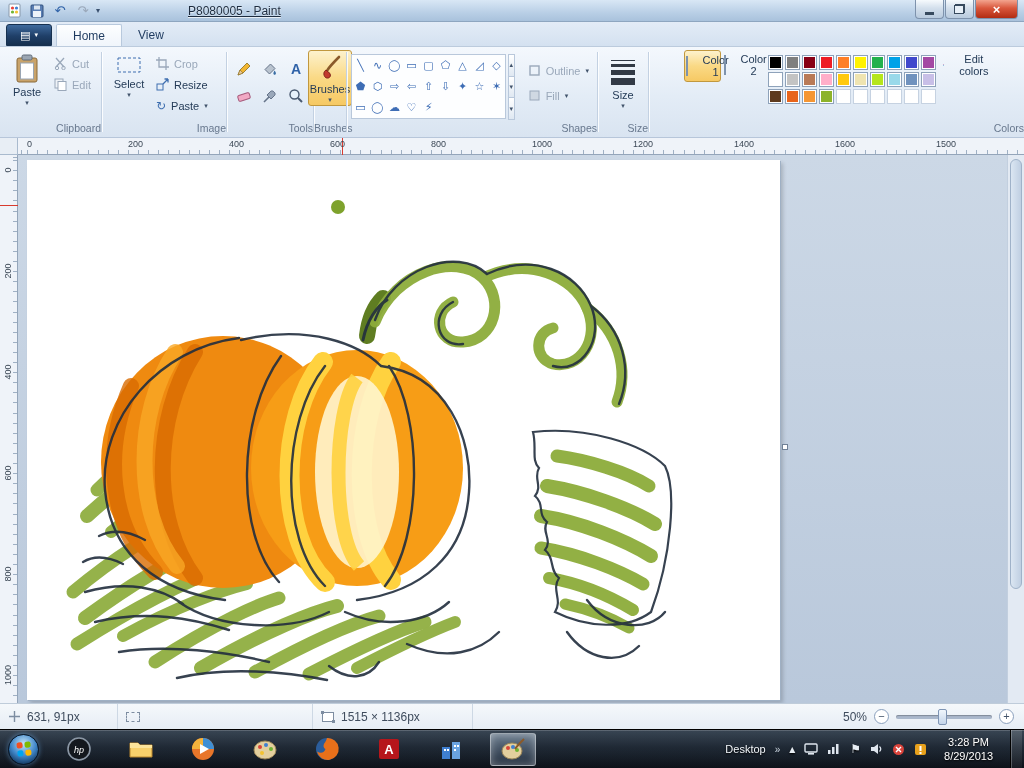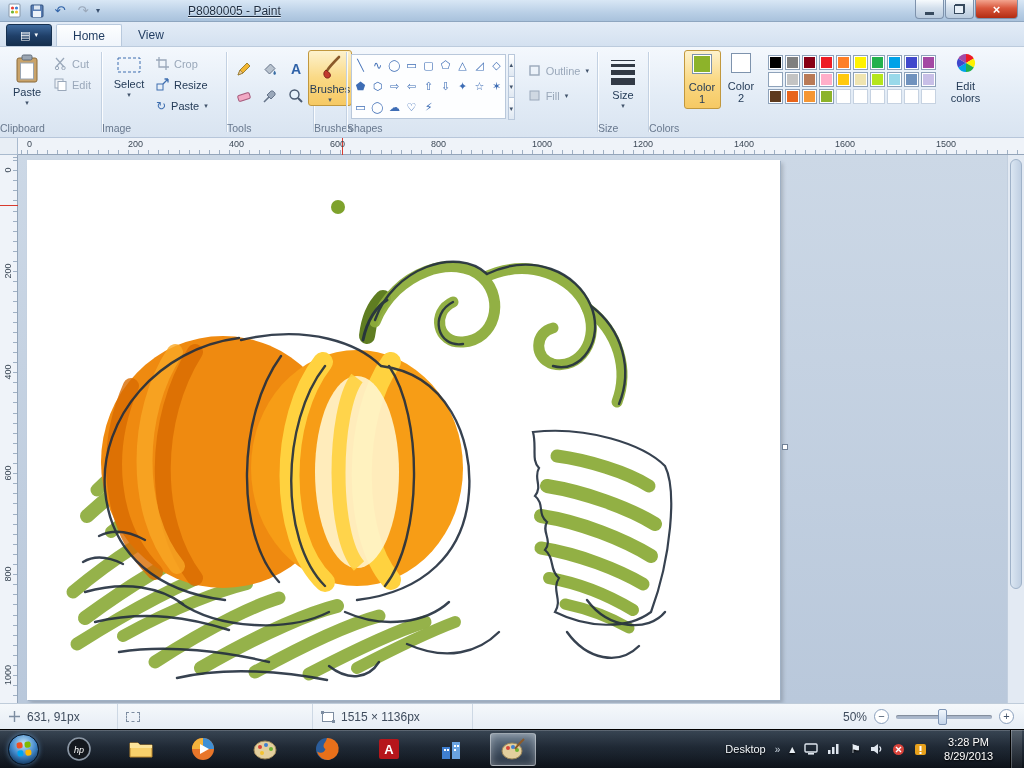--- a/index.html
+++ b/index.html
@@ -32,42 +32,42 @@
     background:linear-gradient(#3f6a9d,#1f3f68 55%,#16304f); color:#fff; display:flex; align-items:center; justify-content:center; gap:4px; }
   .appmenu .mi { font-size:11px; } .appmenu .mc { font-size:7px; }
   .tab { height:22px; padding:0 16px; display:flex; align-items:center; font-size:12px; color:#1e3a5f; }
   .tab.active { background:linear-gradient(#fdfeff,#f0f5fb); border:1px solid #b8c9dd; border-bottom:none; border-radius:2px 2px 0 0; }
 
   
   .ribbon { position:absolute; top:47px; left:0; right:0; height:91px; display:flex;
     background:linear-gradient(#f4f8fd,#e3ecf6 55%,#d9e4f1); border-bottom:1px solid #b7c6da; }
   .rgroup { display:flex; flex-direction:column; }
   .gbody { flex:1; display:flex; align-items:flex-start; padding:3px 4px 0; }
-  .glabel { height:15px; text-align:left; font-size:10.5px; color:#68788e; }
+  .glabel { height:15px; text-align:right; font-size:10.5px; color:#68788e; }
   .gsep { width:1px; margin:5px 0; background:#c3d1e2; box-shadow:1px 0 0 rgba(255,255,255,.85); }
   .bigbtn { width:46px; display:flex; flex-direction:column; align-items:center; padding:4px 1px 2px; border-radius:3px; gap:2px; }
   .bigbtn .lbl { font-size:11px; color:#243b57; text-align:center; line-height:12px; }
   .caret { font-size:7px; color:#41536b; line-height:6px; }
   .selected-btn { background:linear-gradient(#fdf2cd,#fad985 50%,#f6c964); border:1px solid #c1983e; }
   .vcol { display:flex; flex-direction:column; justify-content:space-between; padding-top:3px; }
   .smallbtn { display:flex; align-items:center; gap:5px; height:21px; padding:0 4px; font-size:11px; color:#243b57; border-radius:2px; }
   .smallbtn.disabled, .disabled .lbl { color:#9aa8ba; }
   .toolgrid { display:grid; grid-template-columns:repeat(3,24px); grid-auto-rows:25px; gap:2px; padding-top:6px; }
   .tool { display:flex; align-items:center; justify-content:center; border-radius:2px; }
   .ttext { color:#2f62a8; font-weight:bold; font-size:14px; }
   .shapes-grid { display:grid; grid-template-columns:repeat(9,17px); grid-auto-rows:21px;
     border:1px solid #b9c8db; background:#fdfeff; margin-top:4px; }
   .shape-cell { display:flex; align-items:center; justify-content:center; font-size:11px; color:#3e6db5; font-family:"DejaVu Sans",sans-serif; }
   .shapes-scroll { display:flex; flex-direction:column; width:14px; margin:4px 3px 0 2px; height:65px; }
   .sbtn { flex:1; border:1px solid #b9c8db; background:linear-gradient(#fff,#dfe8f2); font-size:7px;
     display:flex; align-items:center; justify-content:center; color:#41536b; margin-bottom:-1px; }
   .shapes-right { display:flex; flex-direction:column; gap:4px; padding:10px 0 0 6px; }
   .sizelines { display:flex; flex-direction:column; gap:3px; align-items:center; padding:6px 0 2px; }
   .sizelines i { display:block; width:24px; background:#323a46; }
-  .colorbig { width:37px; display:flex; flex-direction:column; align-items:center; padding:3px 1px; border-radius:3px; gap:7px; }
+  .colorbig { width:37px; display:flex; align-items:center; padding:3px 1px; border-radius:3px; gap:15px; }
   .cswatch { width:20px; height:20px; border:1px solid #7e93ad; box-shadow:inset 0 0 0 1px #fff; }
   .colorbig .lbl { font-size:11px; line-height:12px; text-align:center; color:#243b57; width:34px; }
   .palette { display:grid; grid-template-columns:repeat(10,15px); grid-auto-rows:15px; gap:2px; padding:5px 4px 0 6px; }
   .swatch { border:1px solid #8ea2ba; box-shadow:inset 0 0 0 1px #fff; background:#fff; }
   .swatch.empty { border-color:#c6d2e1; box-shadow:none; }
   .editbtn { width:48px; }
 
   
   .rcorner { position:absolute; left:0; top:138px; width:18px; height:17px; background:#e8eef5; border-right:1px solid #a9bace; border-bottom:1px solid #a9bace; }
   .hruler { position:absolute; left:18px; top:138px; right:0; height:17px; background:#eff3f9; border-bottom:1px solid #94a5ba;

